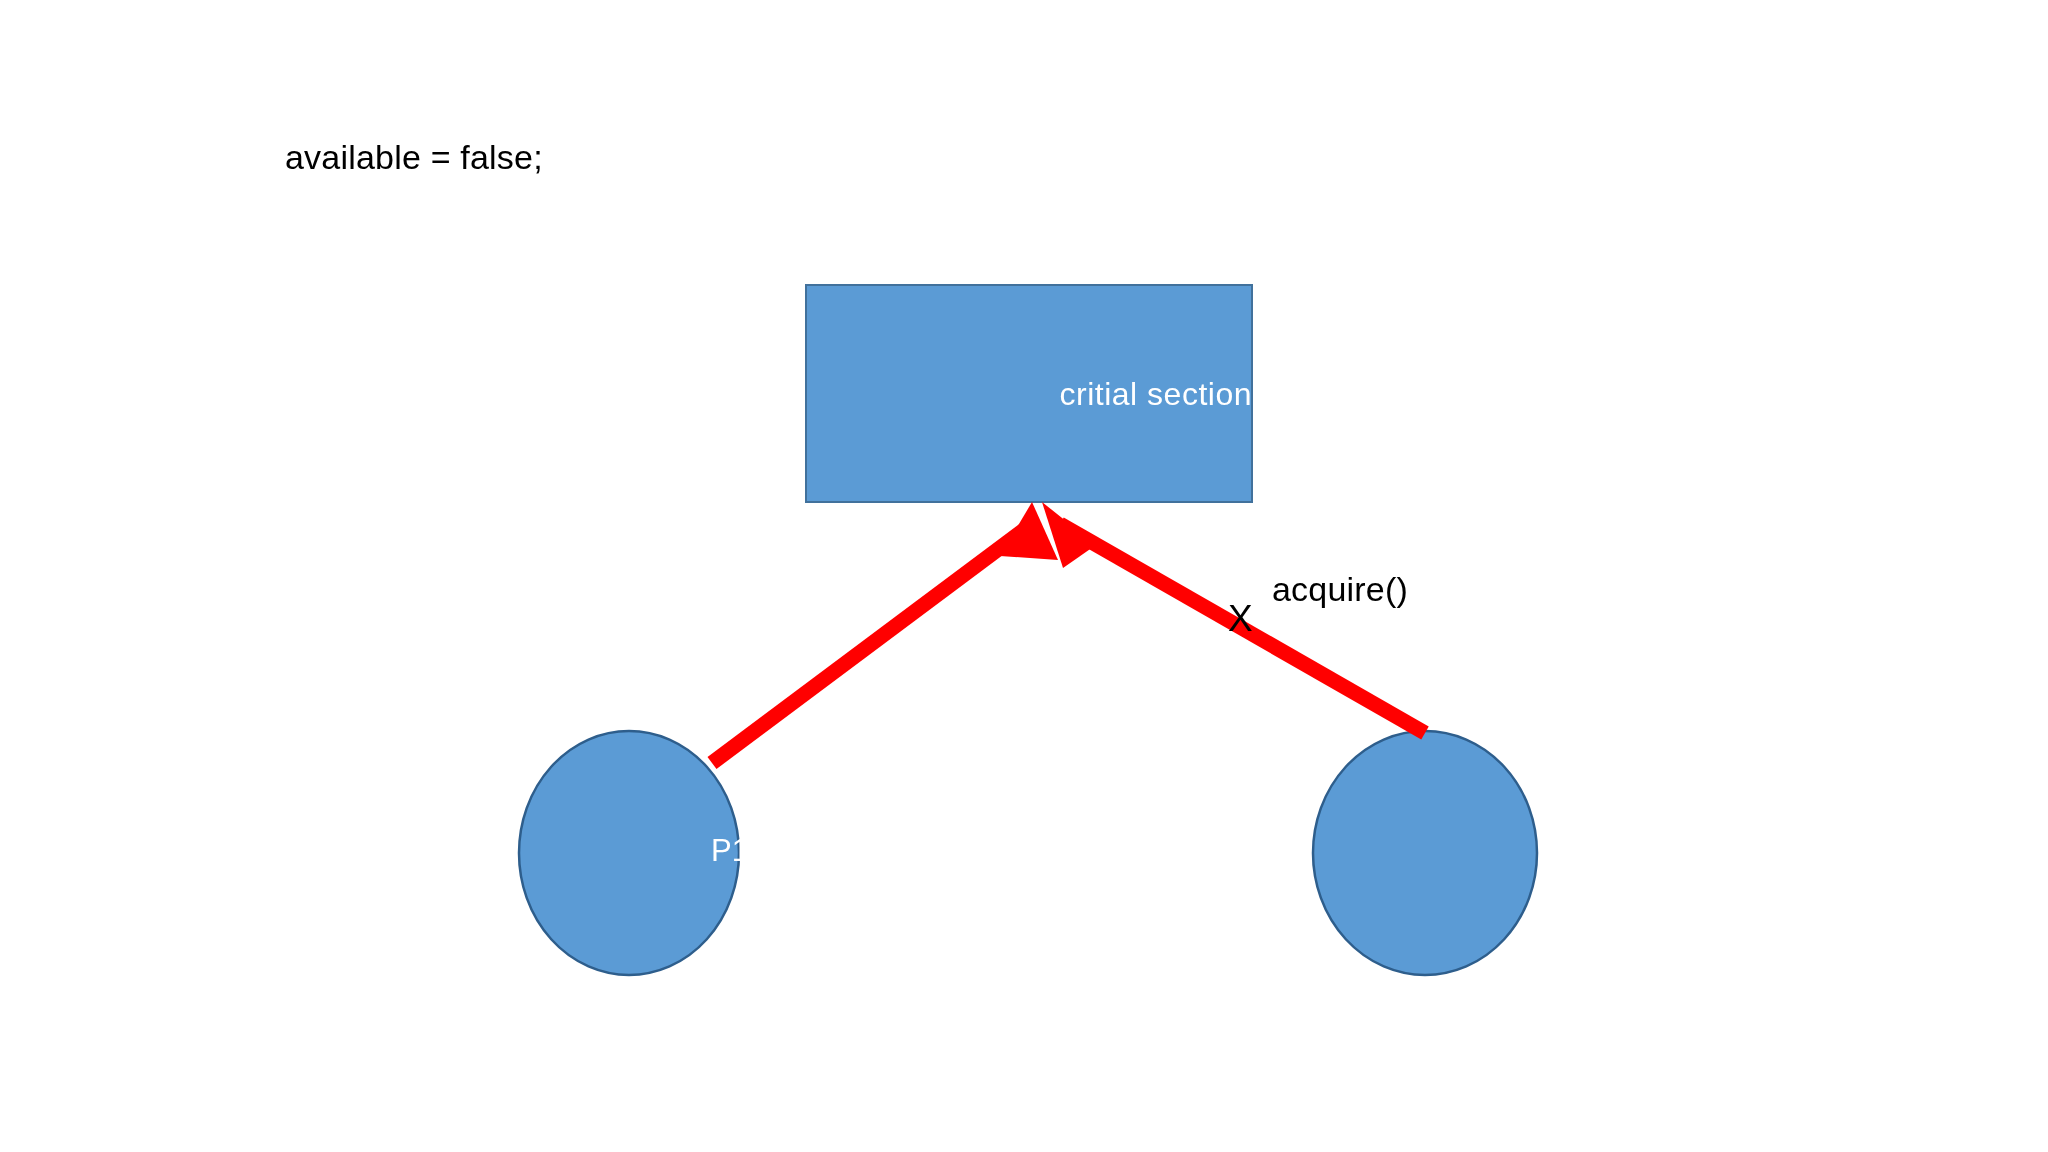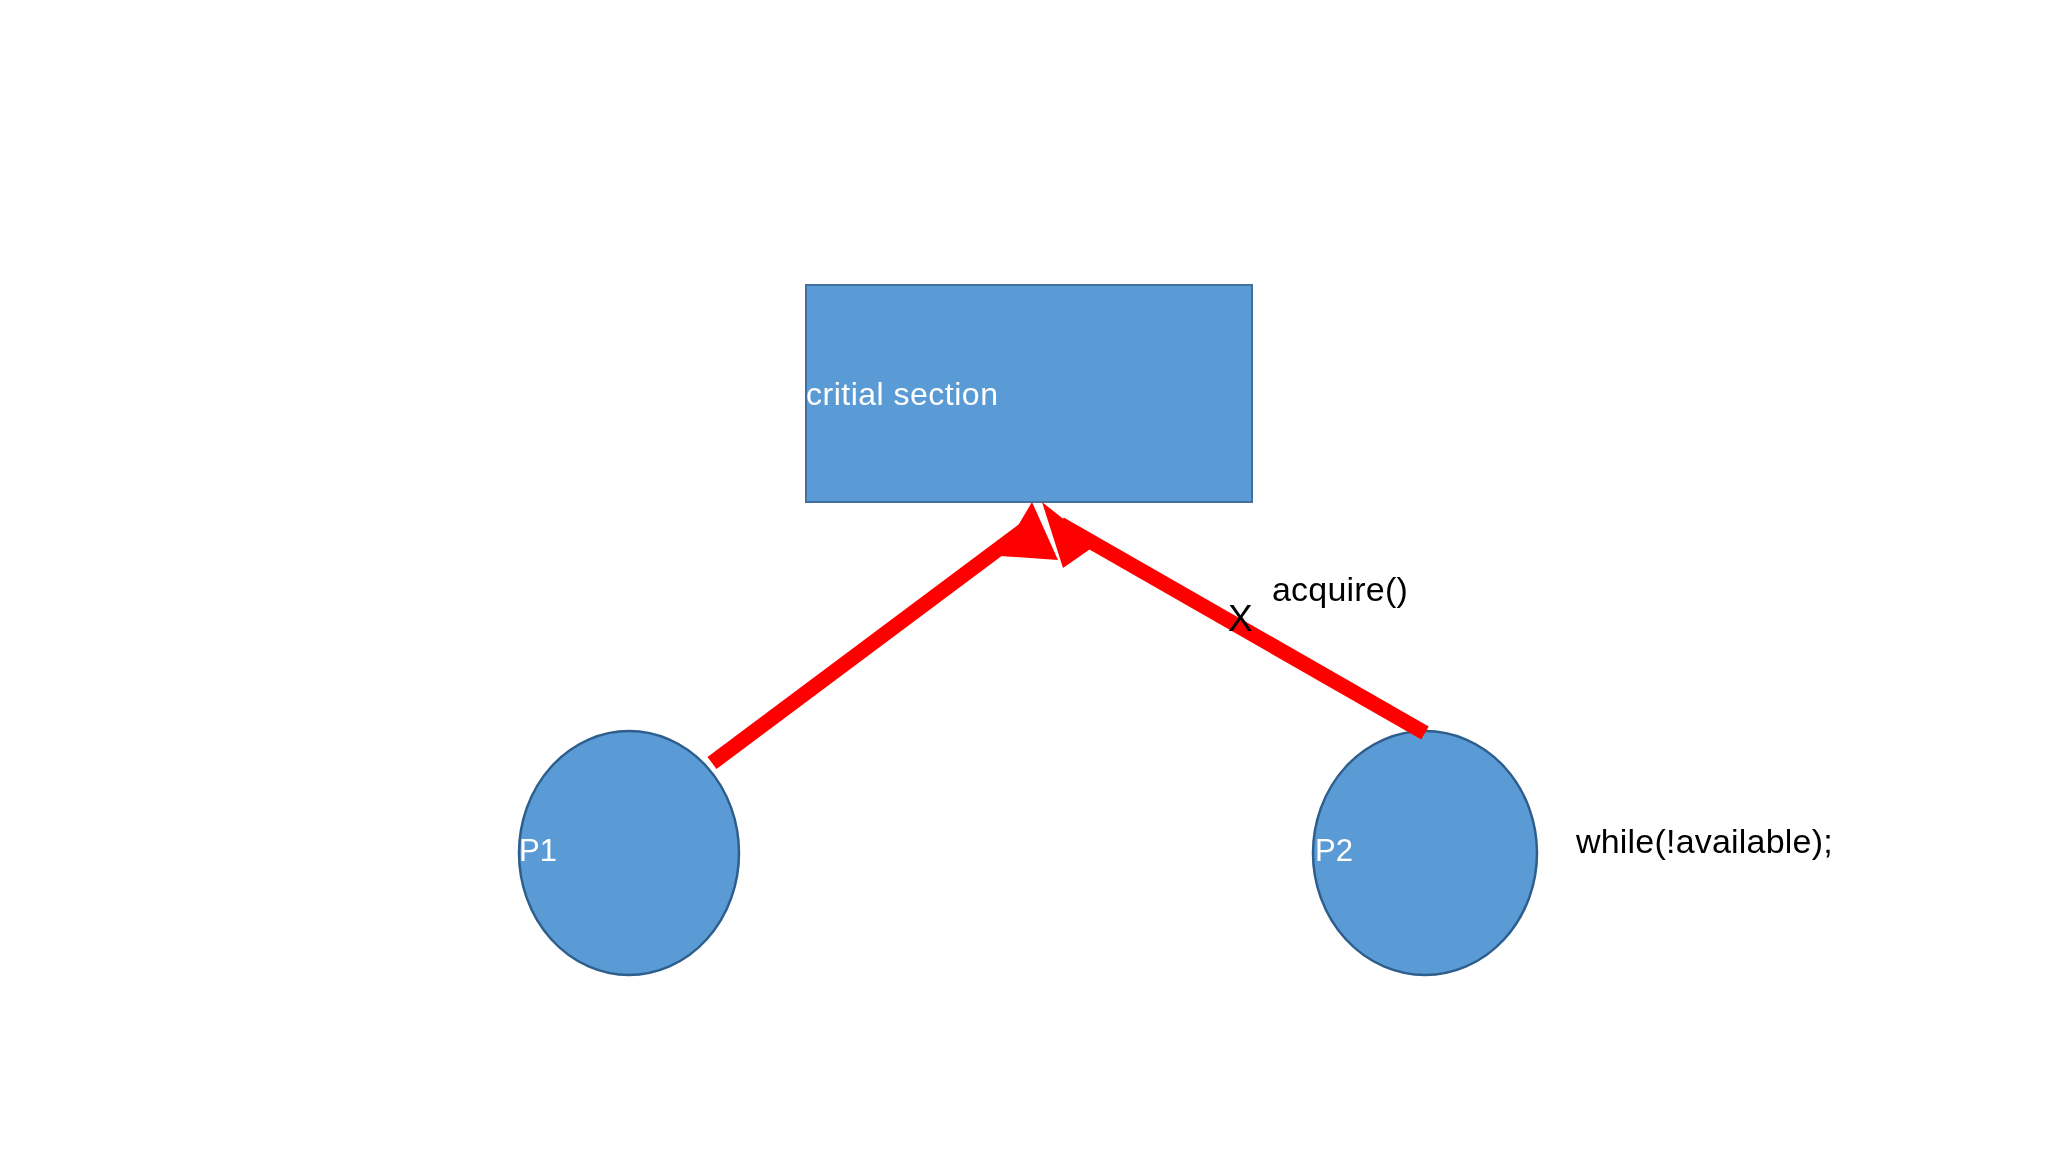--- a/index.html
+++ b/index.html
@@ -48,21 +48,21 @@
     left: 1576px;
     top: 822px;
     font-size: 34px;
   }
   .node-label {
     position: absolute;
     color: #ffffff;
     font-family: "Liberation Sans", sans-serif;
     font-weight: 400;
     white-space: nowrap;
-    text-align: left;
+    text-align: right;
     pointer-events: none;
   }
   #label-critical-section {
     left: 806px;
     top: 376px;
     width: 446px;
     font-size: 32px;
     letter-spacing: 0.5px;
   }
   #label-p1 {
@@ -107,24 +107,24 @@
 
     <g>
       <line x1="1425" y1="733" x2="1060" y2="524" stroke="#FF0000" stroke-width="15" stroke-linecap="butt"></line>
       <polygon points="1042,502 1096,545 1063,568" fill="#FF0000"></polygon>
     </g>
 
   </svg>
 
   <div id="mark-x">X</div>
 
+  <div class="code-text" id="text-available-false">available = false;</div>
 
   <div class="code-text" id="text-acquire">acquire()</div>
 
-  <div class="code-text" id="text-while-available">while(!available);</div>
 
   <div class="node-label" id="label-critical-section">critial section</div>
 
   <div class="node-label" id="label-p1">P1</div>
 
   <div class="node-label" id="label-p2">P2</div>
 
 </div>
 
 </body></html>

